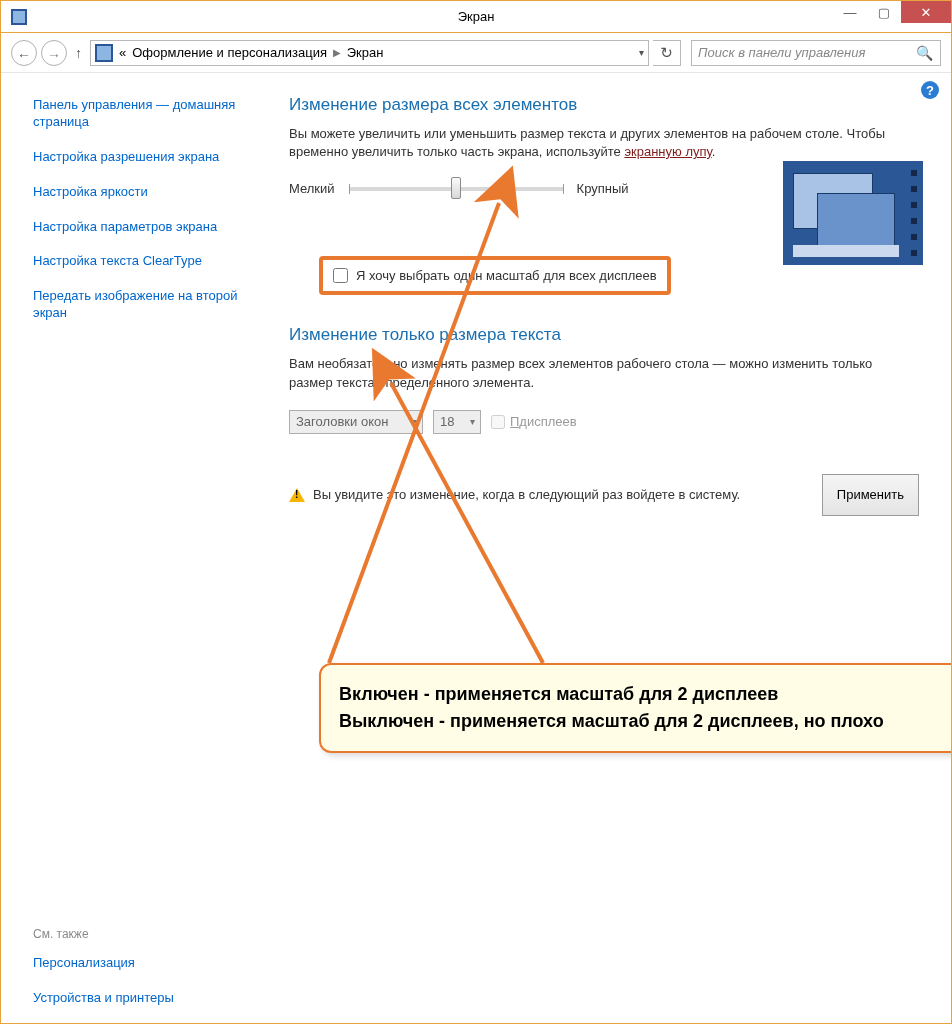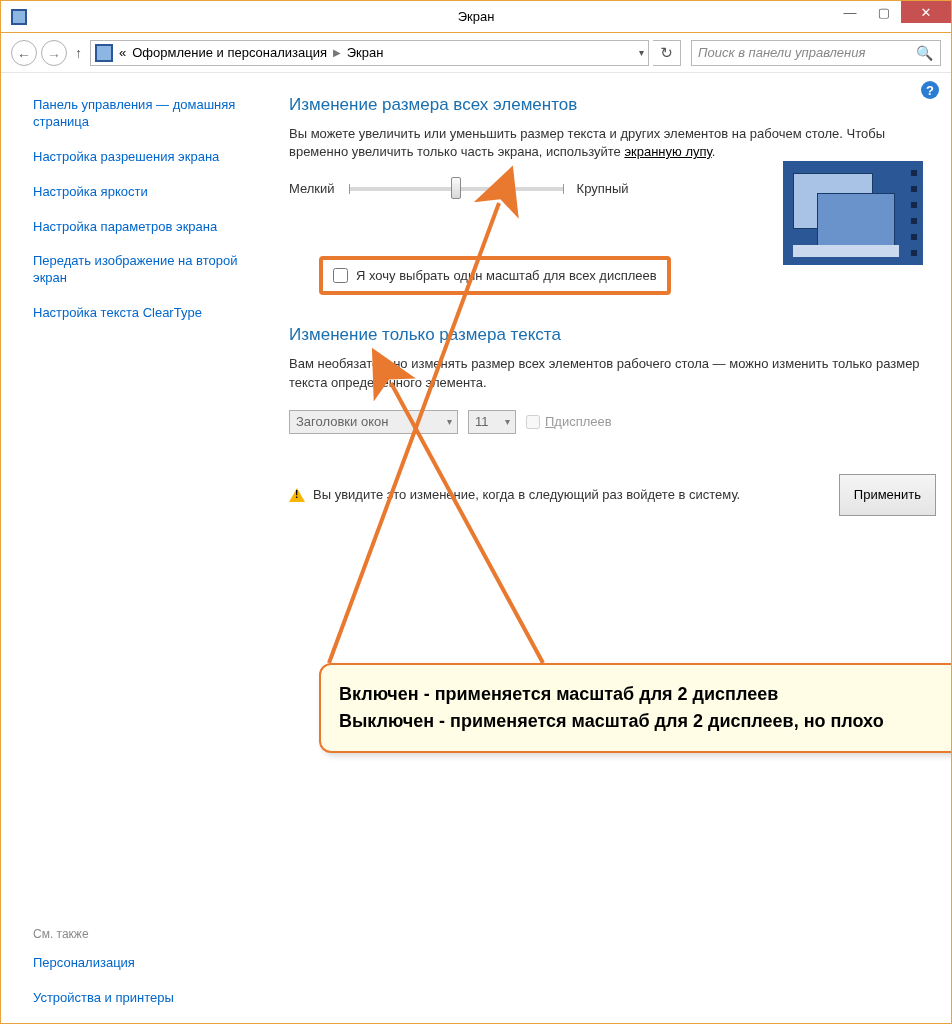--- a/index.html
+++ b/index.html
@@ -28,24 +28,24 @@
 .search input::placeholder{color:#888;font-style:italic}
 .search-ico{color:#8aa8c8;font-size:14px}
 .body{flex:1;display:flex;position:relative;overflow:hidden}
 .help-badge{position:absolute;right:12px;top:8px;width:18px;height:18px;border-radius:50%;background:#2b7cd3;color:#fff;font-size:13px;font-weight:bold;display:flex;align-items:center;justify-content:center}
 .sidebar{width:282px;padding:24px 18px 10px 32px;font-size:13px;display:flex;flex-direction:column}
 .side-link{color:#0066cc;margin-bottom:18px;line-height:1.3;cursor:pointer}
 .side-link.shield{position:relative}
 .side-link.shield::before{content:"";position:absolute;left:-22px;top:1px;width:14px;height:16px;background:linear-gradient(135deg,#3a7bd5 0 50%,#ffd24c 50% 100%);clip-path:polygon(50% 0,100% 18%,100% 60%,50% 100%,0 60%,0 18%)}
 .see-also{margin-top:auto;margin-bottom:0}
 .see-also .hdr{color:#8a8a8a;font-size:12px;margin-bottom:14px}
-.main{flex:1;padding:22px 15px 20px 6px;font-size:13px;color:#333;position:relative}
+.main{flex:1;padding:22px 32px 20px 6px;font-size:13px;color:#333;position:relative}
 .h1{color:#1a6fb0;font-size:17px;font-weight:normal;margin-bottom:10px}
 .p{line-height:1.4;margin-bottom:14px}
-.lnk{color:#000000;text-decoration:underline;cursor:pointer}
+.lnk{color:#7f1d1d;text-decoration:underline;cursor:pointer}
 .slider-row{display:flex;align-items:center;gap:10px;margin:20px 0 28px}
 .slider-lbl{font-size:13px}
 .slider-track{flex:0 0 214px;height:4px;background:#d8d8d8;position:relative;margin:0 4px}
 .slider-tick{position:absolute;top:-3px;width:1px;height:10px;background:#9a9a9a}
 .slider-thumb{position:absolute;top:-10px;left:50%;width:10px;height:22px;background:linear-gradient(#fafafa,#d8d8d8);border:1px solid #8a8a8a;border-radius:2px;transform:translateX(-50%)}
 .illus{position:absolute;right:28px;top:88px;width:140px;height:104px;background:#2b5797;padding:8px}
 .illus .w1{position:absolute;left:10px;top:12px;width:80px;height:56px;background:#a9c3e6;border:1px solid #1a3a66}
 .illus .w2{position:absolute;left:34px;top:32px;width:78px;height:54px;background:#6a93cc;border:1px solid #1a3a66}
 .illus .tb{position:absolute;left:10px;bottom:8px;right:24px;height:12px;background:#cbd9ef}
 .illus .holes{position:absolute;right:4px;top:8px;bottom:8px;width:10px;display:flex;flex-direction:column;justify-content:space-between}
@@ -107,22 +107,22 @@
   </div>
 
   <div class="body">
     <div class="help-badge">?</div>
 
     <div class="sidebar">
       <div class="side-link">Панель управления — домашняя страница</div>
       <div class="side-link">Настройка разрешения экрана</div>
       <div class="side-link">Настройка яркости</div>
       <div class="side-link">Настройка параметров экрана</div>
+      <div class="side-link">Настройка текста ClearType</div>
       <div class="side-link">Передать изображение на второй экран</div>
-      <div class="side-link">Настройка текста ClearType</div>
       <div class="see-also">
         <div class="hdr">См. также</div>
         <div class="side-link">Персонализация</div>
         <div class="side-link" style="margin-bottom:6px">Устройства и принтеры</div>
       </div>
     </div>
 
     <div class="main">
       <div class="h1">Изменение размера всех элементов</div>
       <div class="p">
@@ -156,25 +156,25 @@
 
       <div class="callout">
         <input type="checkbox" style="">
         <span>Я хочу выбрать один масштаб для всех дисплеев</span>
       </div>
 
       <div class="h2">Изменение только размера текста</div>
       <div class="p">Вам необязательно изменять размер всех элементов рабочего стола — можно изменить только размер текста определенного элемента.</div>
 
       <div class="controls">
-        <div class="sel" style="width:169px">
+        <div class="sel" style="width:134px">
             <span>Заголовки окон</span>
           </div>
         <div class="sel" style="width:48px">
-            <span>11</span>
+            <span>18</span>
           </div>
         <label class="cb-dis">
           <input type="checkbox" disabled="" style="">
           <span><span class="u">П</span><span>дисплеев</span></span>
         </label>
       </div>
 
       <div class="warn-row">
         <div class="warn-ico"></div>
         <span>Вы увидите это изменение, когда в следующий раз войдете в систему.</span>

